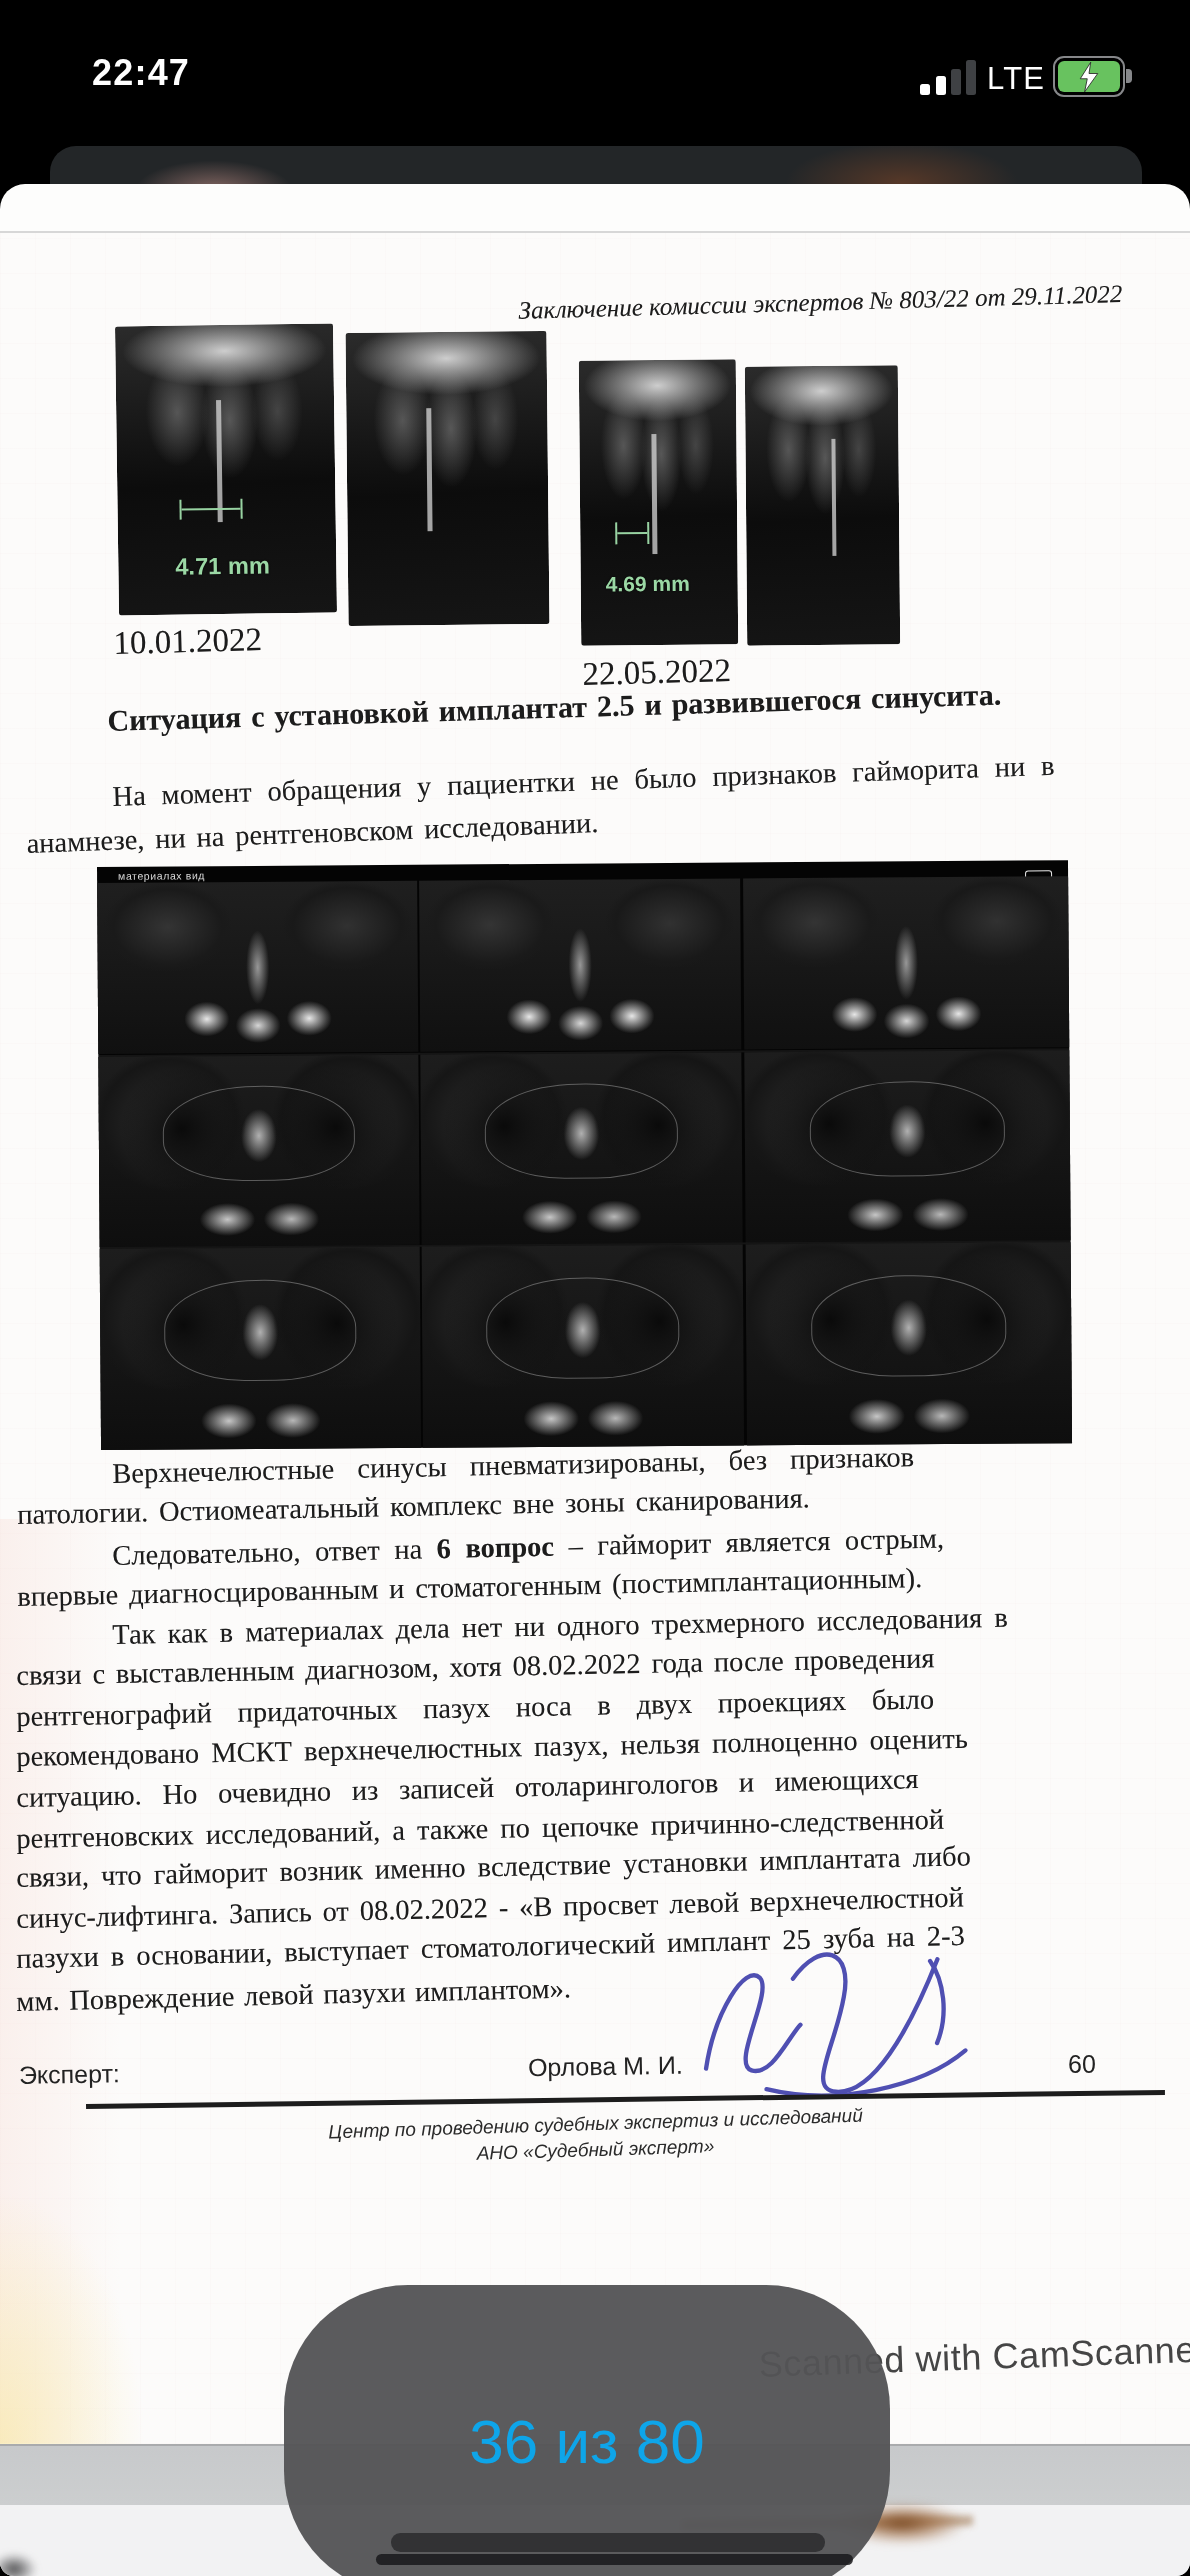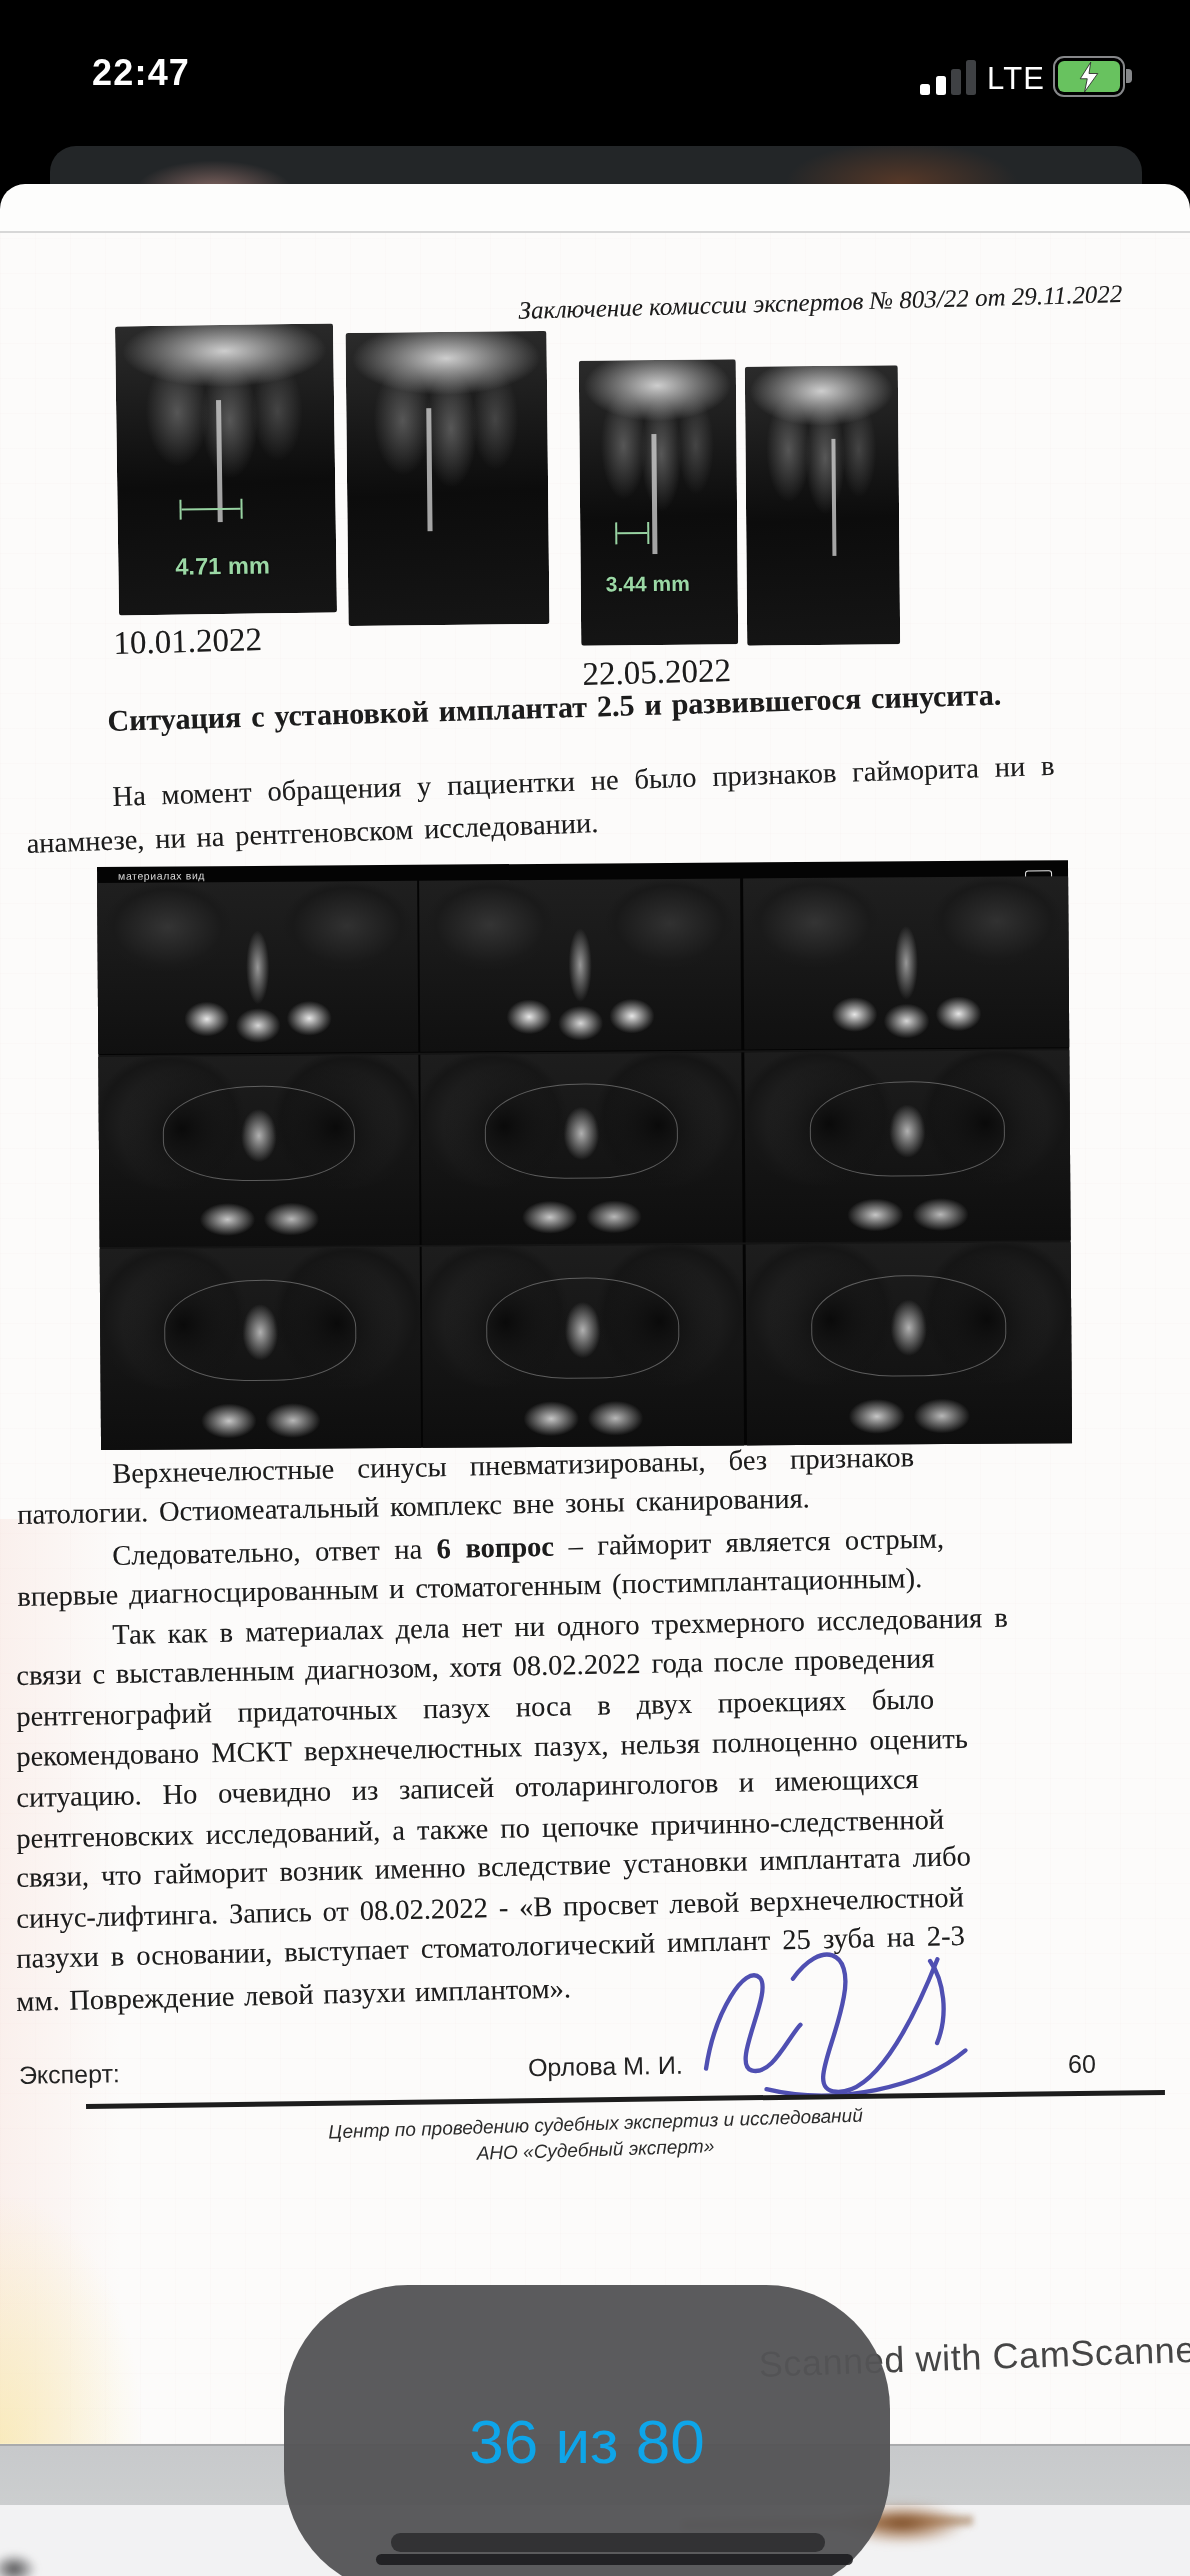--- a/index.html
+++ b/index.html
@@ -1,17 +1,17 @@
 <!DOCTYPE html>
 <html style="font-size:10px"><head>
 <meta charset="utf-8">
 <style>
   html,body{margin:0;padding:0;background:#000;}
   #screen{position:relative;width:1190px;height:2576px;overflow:hidden;background:#000;
-          font-family:"Liberation Sans",sans-serif;}
+          font-family:"Liberation Sans",sans-serif;border-radius:14px;}
   .abs{position:absolute;}
 
   
   .time{left:92px;top:52px;color:#fff;font-size:36px;font-weight:700;letter-spacing:1.2px;}
   .sigbar{position:absolute;bottom:0;border-radius:2.5px;width:10px;}
   .lte{left:987px;top:61px;color:#fff;font-size:31px;font-weight:500;letter-spacing:1.2px;}
   .bat-outer{left:1053px;top:56px;width:68px;height:37px;border:2.5px solid #86878a;border-radius:11px;}
   .bat-fill{position:absolute;left:3.1px;top:3.1px;right:3.1px;bottom:3.1px;background:#68c25f;border-radius:6.2px;}
   .bat-bolt{position:absolute;left:50%;top:50%;transform:translate(-50%,-50%);}
   .bat-nub{left:1126px;top:69px;width:6.2px;height:13.6px;background:#86878a;border-radius:0 3.7px 3.7px 0;}
@@ -150,21 +150,21 @@
     <div class="root"></div>
     <div class="measure" style="left:62px;top:174px;width:59px;height:20px;"></div>
     <div class="mlabel" style="left:57px;top:228px;font-size:23.6px;">4.71 mm</div>
   </div>
   <div class="xray" style="left:347px;top:332px;width:201px;height:293px;transform:rotate(-0.6deg);">
     <div class="root" style="left:40%;"></div>
   </div>
   <div class="xray" style="left:580px;top:360px;width:157px;height:285px;transform:rotate(-0.5deg);">
     <div class="root"></div>
     <div class="measure" style="left:35px;top:162px;width:30px;height:22px;"></div>
-    <div class="mlabel" style="left:25px;top:212px;font-size:21px;">3.44 mm</div>
+    <div class="mlabel" style="left:25px;top:212px;font-size:21px;">4.69 mm</div>
   </div>
   <div class="xray" style="left:746px;top:366px;width:153px;height:279px;transform:rotate(-0.5deg);">
     <div class="root" style="left:56%;"></div>
   </div>
 
   <div class="t" style="left:113px;top:625px;font-size:33px;transform:rotate(-1.5deg);">10.01.2022</div>
   <div class="t" style="left:582px;top:656px;font-size:33px;transform:rotate(-1.5deg);">22.05.2022</div>
 
   <div class="t b" style="left:107px;top:704px;font-size:30px;word-spacing:2.5px;transform:rotate(-1.7deg);">Ситуация с установкой имплантат 2.5 и развившегося синусита.</div>
 

